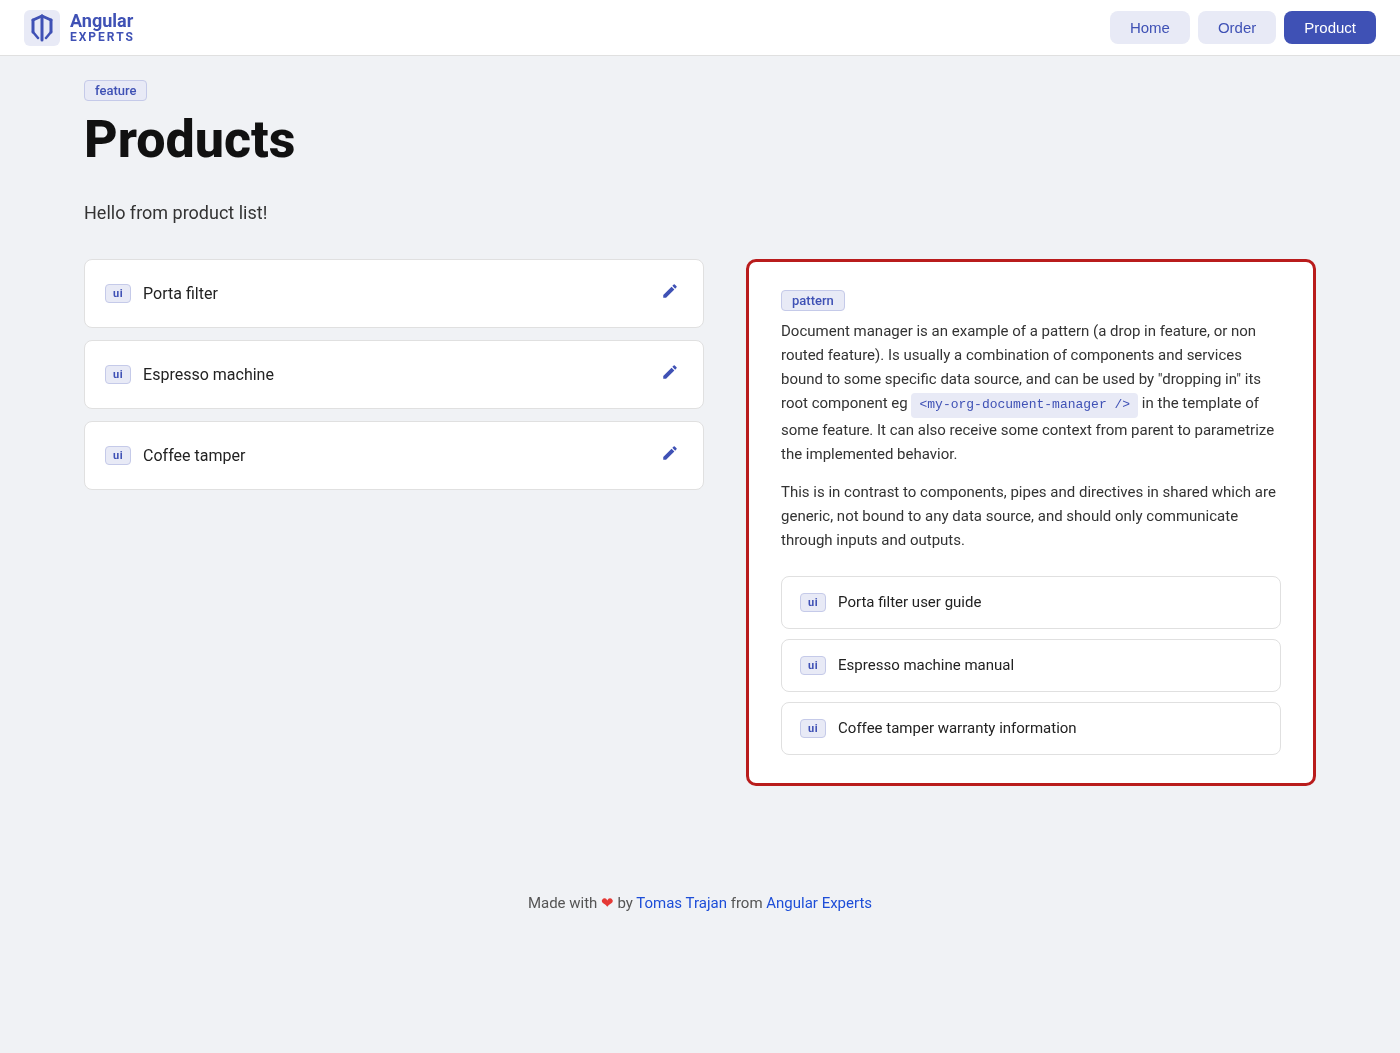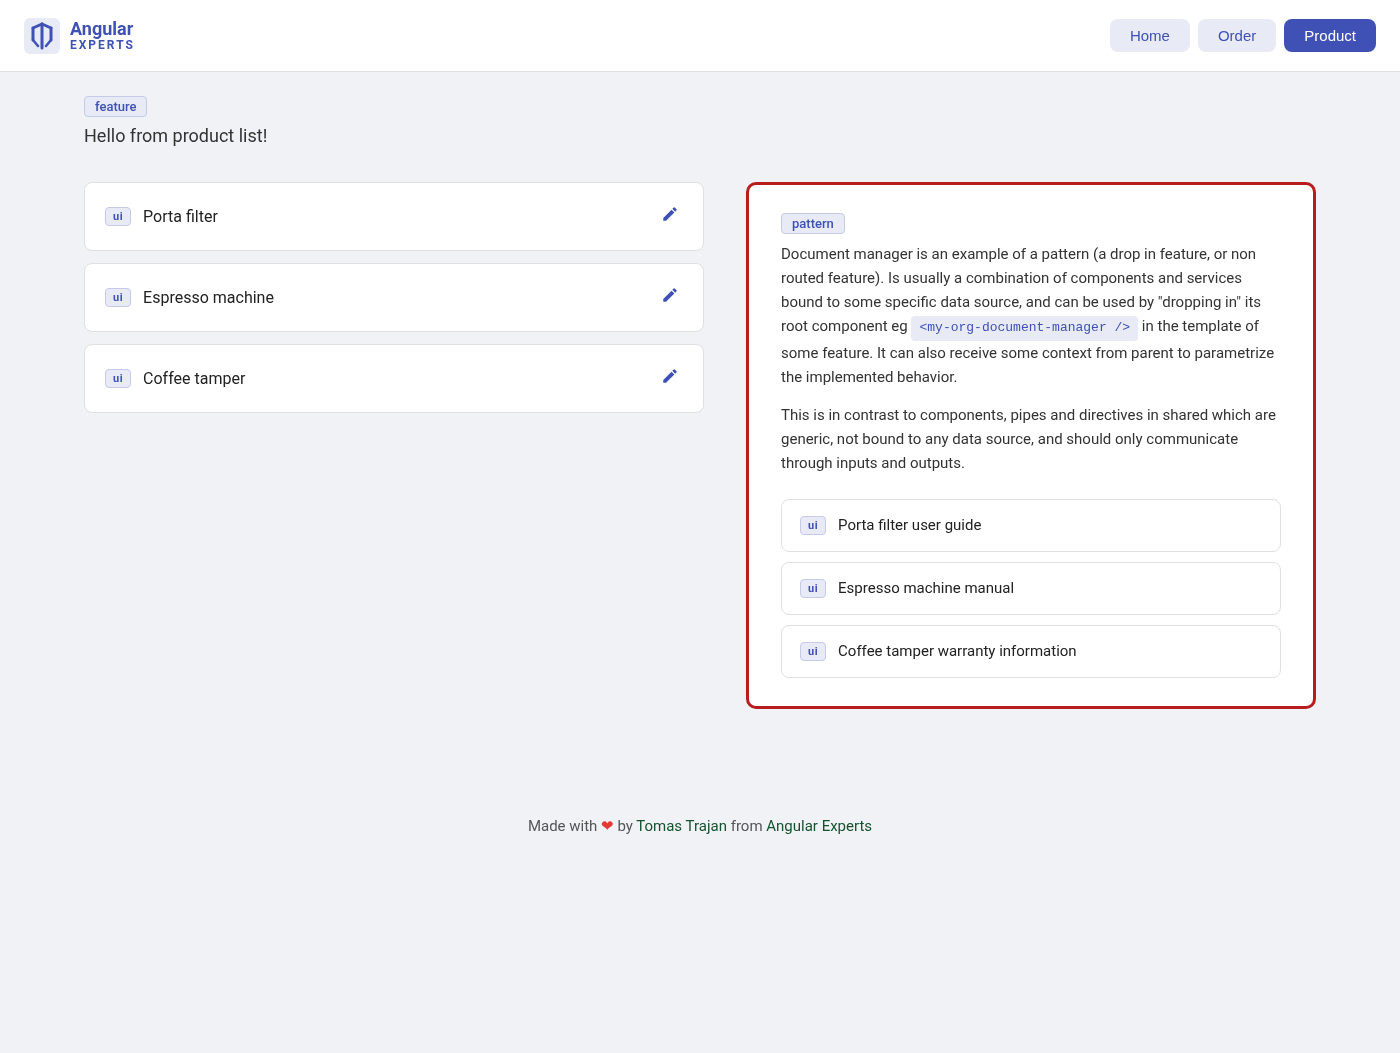--- a/index.html
+++ b/index.html
@@ -11,21 +11,21 @@
     }
 
     
     .navbar {
       background: #fff;
       border-bottom: 1px solid #e0e0e0;
       display: flex;
       align-items: center;
       justify-content: space-between;
       padding: 0 24px;
-      height: 72px;
+      height: 56px;
     }
     .navbar-brand {
       display: flex;
       align-items: center;
       gap: 10px;
       text-decoration: none;
     }
     .navbar-logo-text {
       display: flex;
       flex-direction: column;
@@ -216,21 +216,21 @@
       text-align: center;
       padding: 48px 0 32px;
       font-size: 15px;
       color: #555;
       margin-top: 60px;
     }
     .footer .heart {
       color: #e53935;
     }
     .footer a {
-      color: #14532d;
+      color: #1d4ed8;
       text-decoration: none;
     }
 
     
     .logo-svg { width: 36px; height: 36px; }
   </style>
 </head>
 <body>
 
 <nav class="navbar">
@@ -254,20 +254,21 @@
   </a>
   <div class="navbar-nav">
     <button class="nav-btn nav-btn-outline">Home</button>
     <button class="nav-btn nav-btn-outline">Order</button>
     <button class="nav-btn nav-btn-primary">Product</button>
   </div>
 </nav>
 
 <div class="page-content">
   <span class="badge">feature</span>
+  <h1 class="page-title">Products</h1>
 
   <p class="hello-text">Hello from product list!</p>
 
   <div class="main-layout">
 
     <div class="left-col">
       <div class="product-list">
 
       <div class="product-item">
       <div class="product-item-left">

